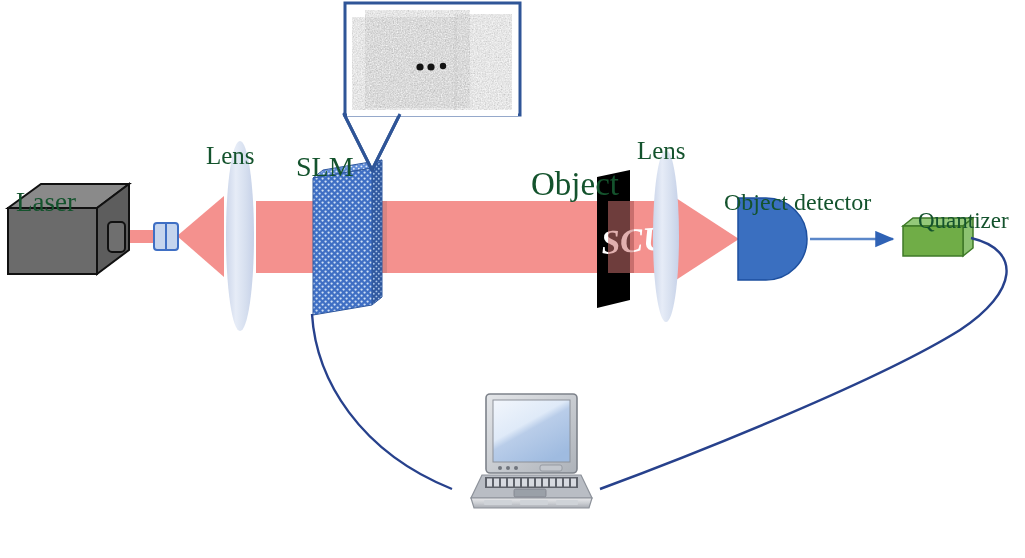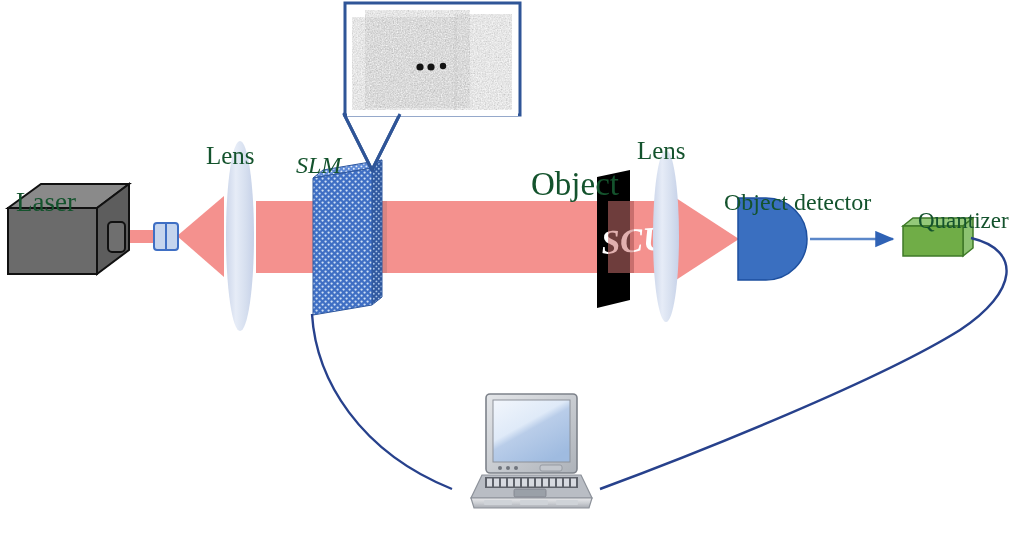--- a/index.html
+++ b/index.html
@@ -29,21 +29,21 @@
   .lbl {
     position: absolute;
     font-family: "Liberation Serif", "DejaVu Serif", serif;
     color: #14532d;
     white-space: nowrap;
     line-height: 1;
     margin-top: 19px;
   }
   #label-laser   { left: 16px;  top: 170px; font-size: 27px; }
   #label-lens1   { left: 206px; top: 124px; font-size: 25px; }
-  #label-slm     { left: 296px; top: 134px; font-size: 24px; font-style: italic; }
+  #label-slm     { left: 296px; top: 134px; font-size: 28px; }
   #label-object  { left: 531px; top: 149px; font-size: 33px; }
   #label-lens2   { left: 637px; top: 119px; font-size: 25px; }
   #label-bucket  { left: 724px; top: 171px; font-size: 24px; }
   #label-quant   { left: 918px; top: 190px; font-size: 23px; }
   #label-computer{ left: 478px; top: 529px; font-size: 25px; }
 </style>
 </head>
 <body>
 
 <div id="stage">

